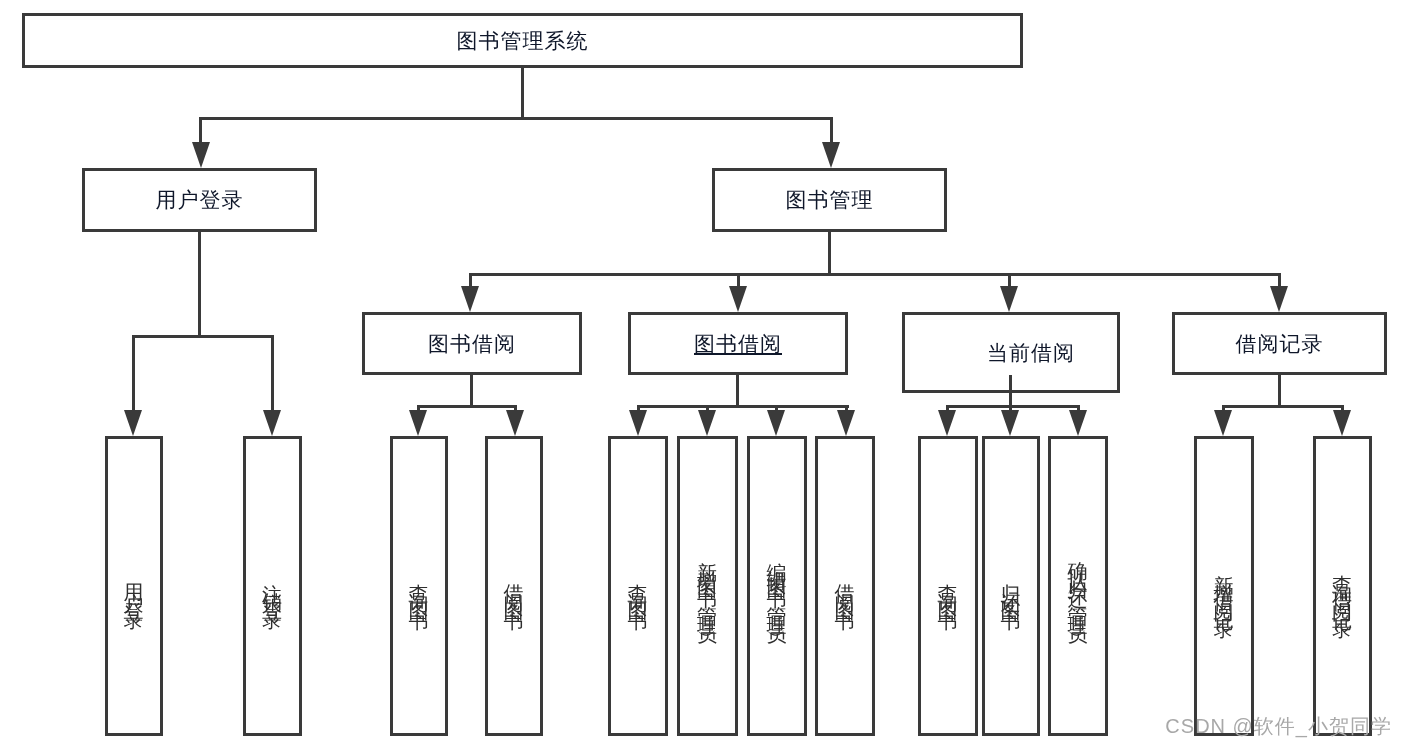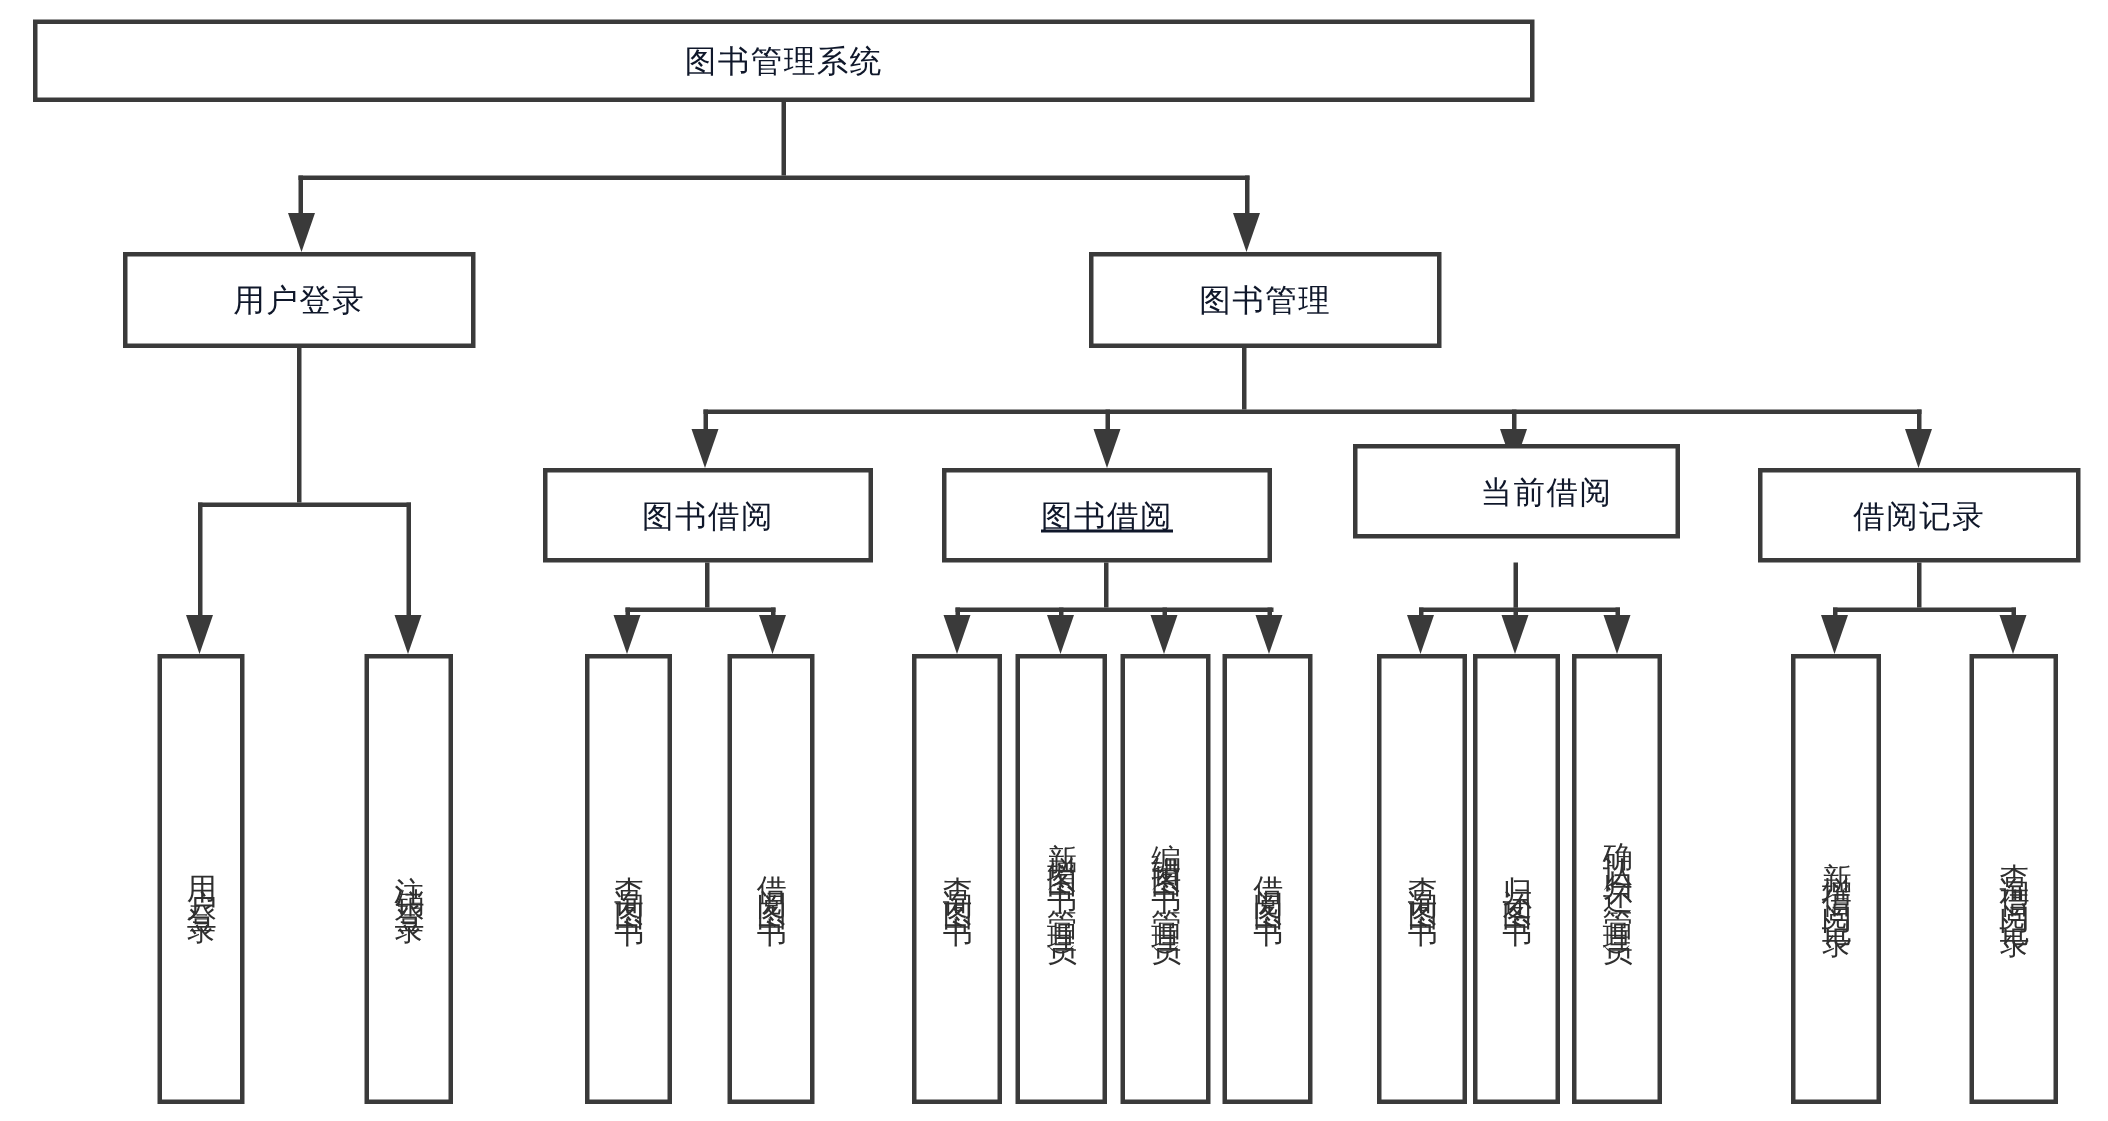--- a/index.html
+++ b/index.html
@@ -46,21 +46,21 @@
   <div class="vline" style="left:521px;top:68px;width:3px;height:49px;"></div>
   <div class="hline" style="left:199px;top:117px;width:634px;height:3px;"></div>
   <div class="vline" style="left:199px;top:117px;width:3px;height:26px;"></div>
   <div class="arrow" style="left:192px;top:142px;"></div>
   <div class="vline" style="left:830px;top:117px;width:3px;height:26px;"></div>
   <div class="arrow" style="left:822px;top:142px;"></div>
 
   <div class="hbox" style="left:82px;top:168px;width:235px;height:64px;">
     <span>用户登录</span>
   </div>
-  <div class="hbox" style="left:712px;top:168px;width:235px;height:64px;margin-left:14px;">
+  <div class="hbox" style="left:712px;top:168px;width:235px;height:64px;">
     <span>图书管理</span>
   </div>
 
   <div class="vline" style="left:198px;top:232px;width:3px;height:103px;"></div>
   <div class="hline" style="left:132px;top:335px;width:142px;height:3px;"></div>
   <div class="vline" style="left:132px;top:335px;width:3px;height:75px;"></div>
   <div class="arrow" style="left:124px;top:410px;"></div>
   <div class="vline" style="left:271px;top:335px;width:3px;height:75px;"></div>
   <div class="arrow" style="left:263px;top:410px;"></div>
 
@@ -74,21 +74,21 @@
   <div class="arrow" style="left:1000px;top:286px;"></div>
   <div class="vline" style="left:1278px;top:273px;width:3px;height:13px;"></div>
   <div class="arrow" style="left:1270px;top:286px;"></div>
 
   <div class="hbox" style="left:362px;top:312px;width:220px;height:63px;">
     <span>图书借阅</span>
   </div>
   <div class="hbox" style="left:628px;top:312px;width:220px;height:63px;text-decoration:underline;">
     <span>图书借阅</span>
   </div>
-  <div class="hbox" style="left:902px;top:296px;width:218px;height:63px;padding-left:40px;">
+  <div class="hbox" style="left:902px;top:312px;width:218px;height:81px;padding-left:40px;">
     <span>当前借阅</span>
   </div>
   <div class="hbox" style="left:1172px;top:312px;width:215px;height:63px;">
     <span>借阅记录</span>
   </div>
 
   <div class="vline" style="left:470px;top:375px;width:3px;height:30px;"></div>
   <div class="hline" style="left:417px;top:405px;width:100px;height:3px;"></div>
   <div class="vline" style="left:417px;top:405px;width:3px;height:5px;"></div>
   <div class="arrow" style="left:409px;top:410px;"></div>
@@ -159,14 +159,15 @@
     <span>确认归还（管理员）</span>
   </div>
 
   <div class="vbox" style="left:1194px;width:60px;">
     <span>新增借阅记录</span>
   </div>
   <div class="vbox" style="left:1313px;width:59px;">
     <span>查询借阅记录</span>
   </div>
 
+  <div class="watermark">CSDN @软件_小贺同学</div>
 
 </div>
 
 </body></html>

